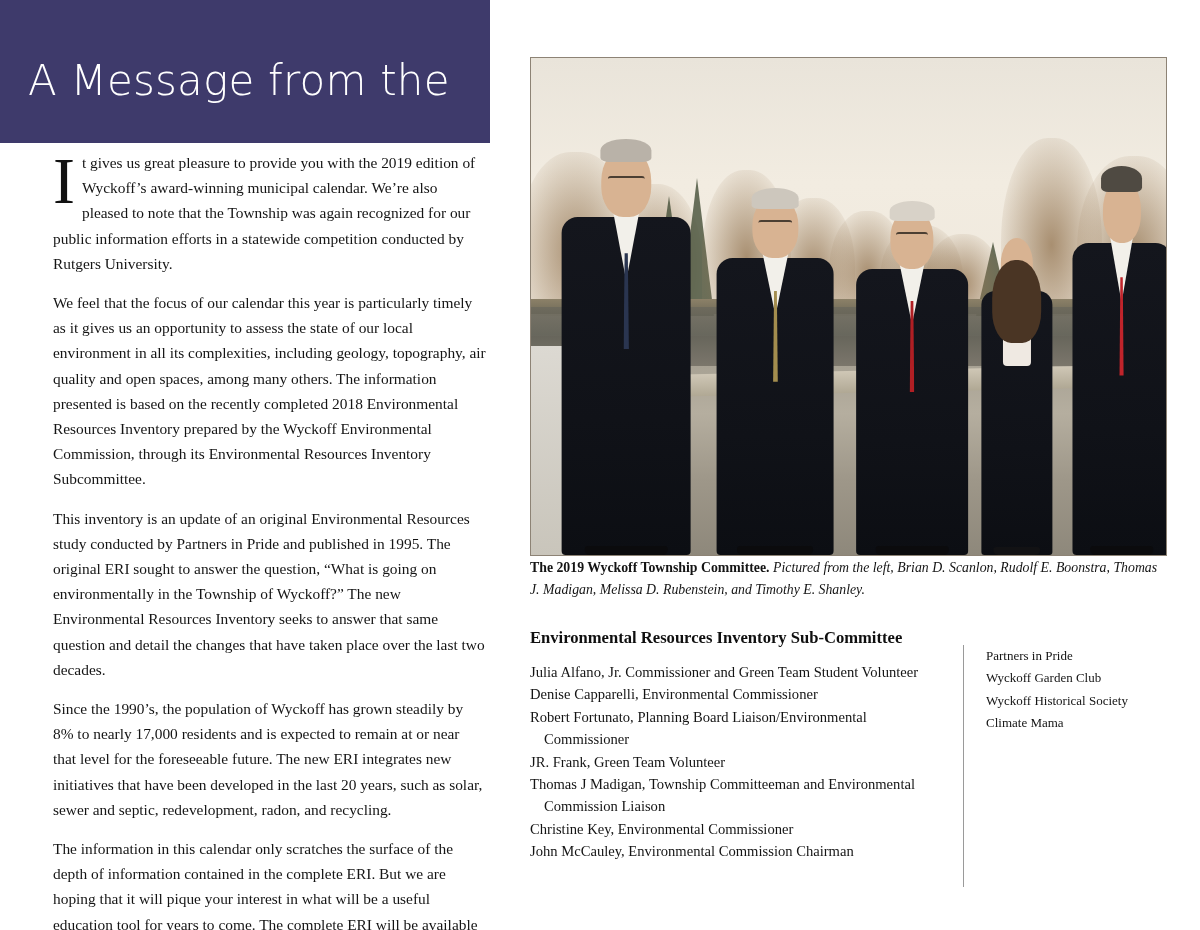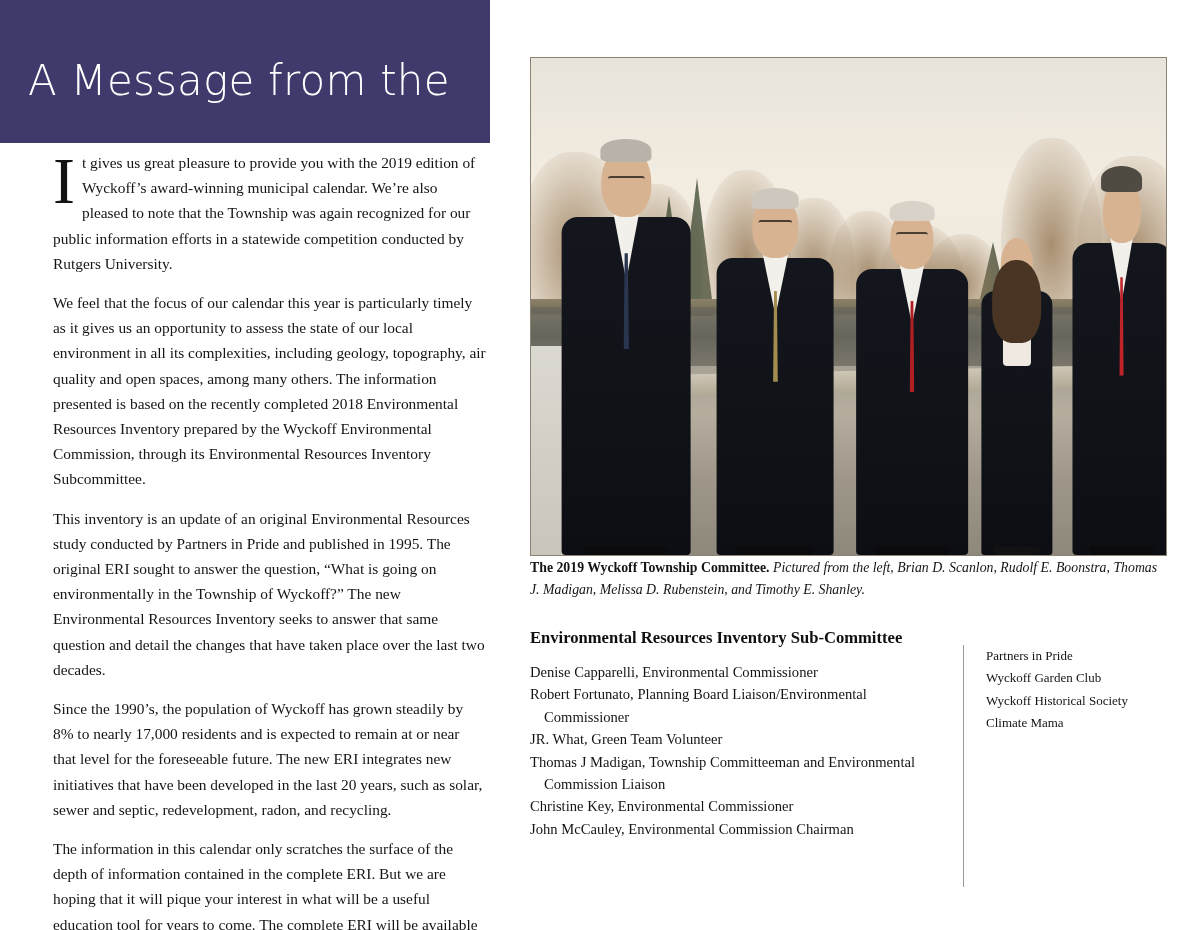--- a/index.html
+++ b/index.html
@@ -353,23 +353,24 @@
 </div>
 
 <p class="caption">
   <b>The 2019 Wyckoff Township Committee.</b>
   <i>Pictured from the left, Brian D. Scanlon, Rudolf E. Boonstra, Thomas J. Madigan, Melissa D. Rubenstein, and Timothy E. Shanley.</i>
 </p>
 
 <div class="subcommittee">
   <h2 class="section-heading">Environmental Resources Inventory Sub-Committee</h2>
   <ul class="member-list">
+    <li>Julia Alfano, Jr. Commissioner and Green Team Student Volunteer</li>
     <li>Denise Capparelli, Environmental Commissioner</li>
     <li>Robert Fortunato, Planning Board Liaison/Environmental Commissioner</li>
-    <li>JR. What, Green Team Volunteer</li>
+    <li>JR. Frank, Green Team Volunteer</li>
     <li>Thomas J Madigan, Township Committeeman and Environmental Commission Liaison</li>
     <li>Christine Key, Environmental Commissioner</li>
     <li>John McCauley, Environmental Commission Chairman</li>
   </ul>
 </div>
 
 <div class="column-divider"></div>
 
 <div class="contributing">
   <ul class="org-list">

